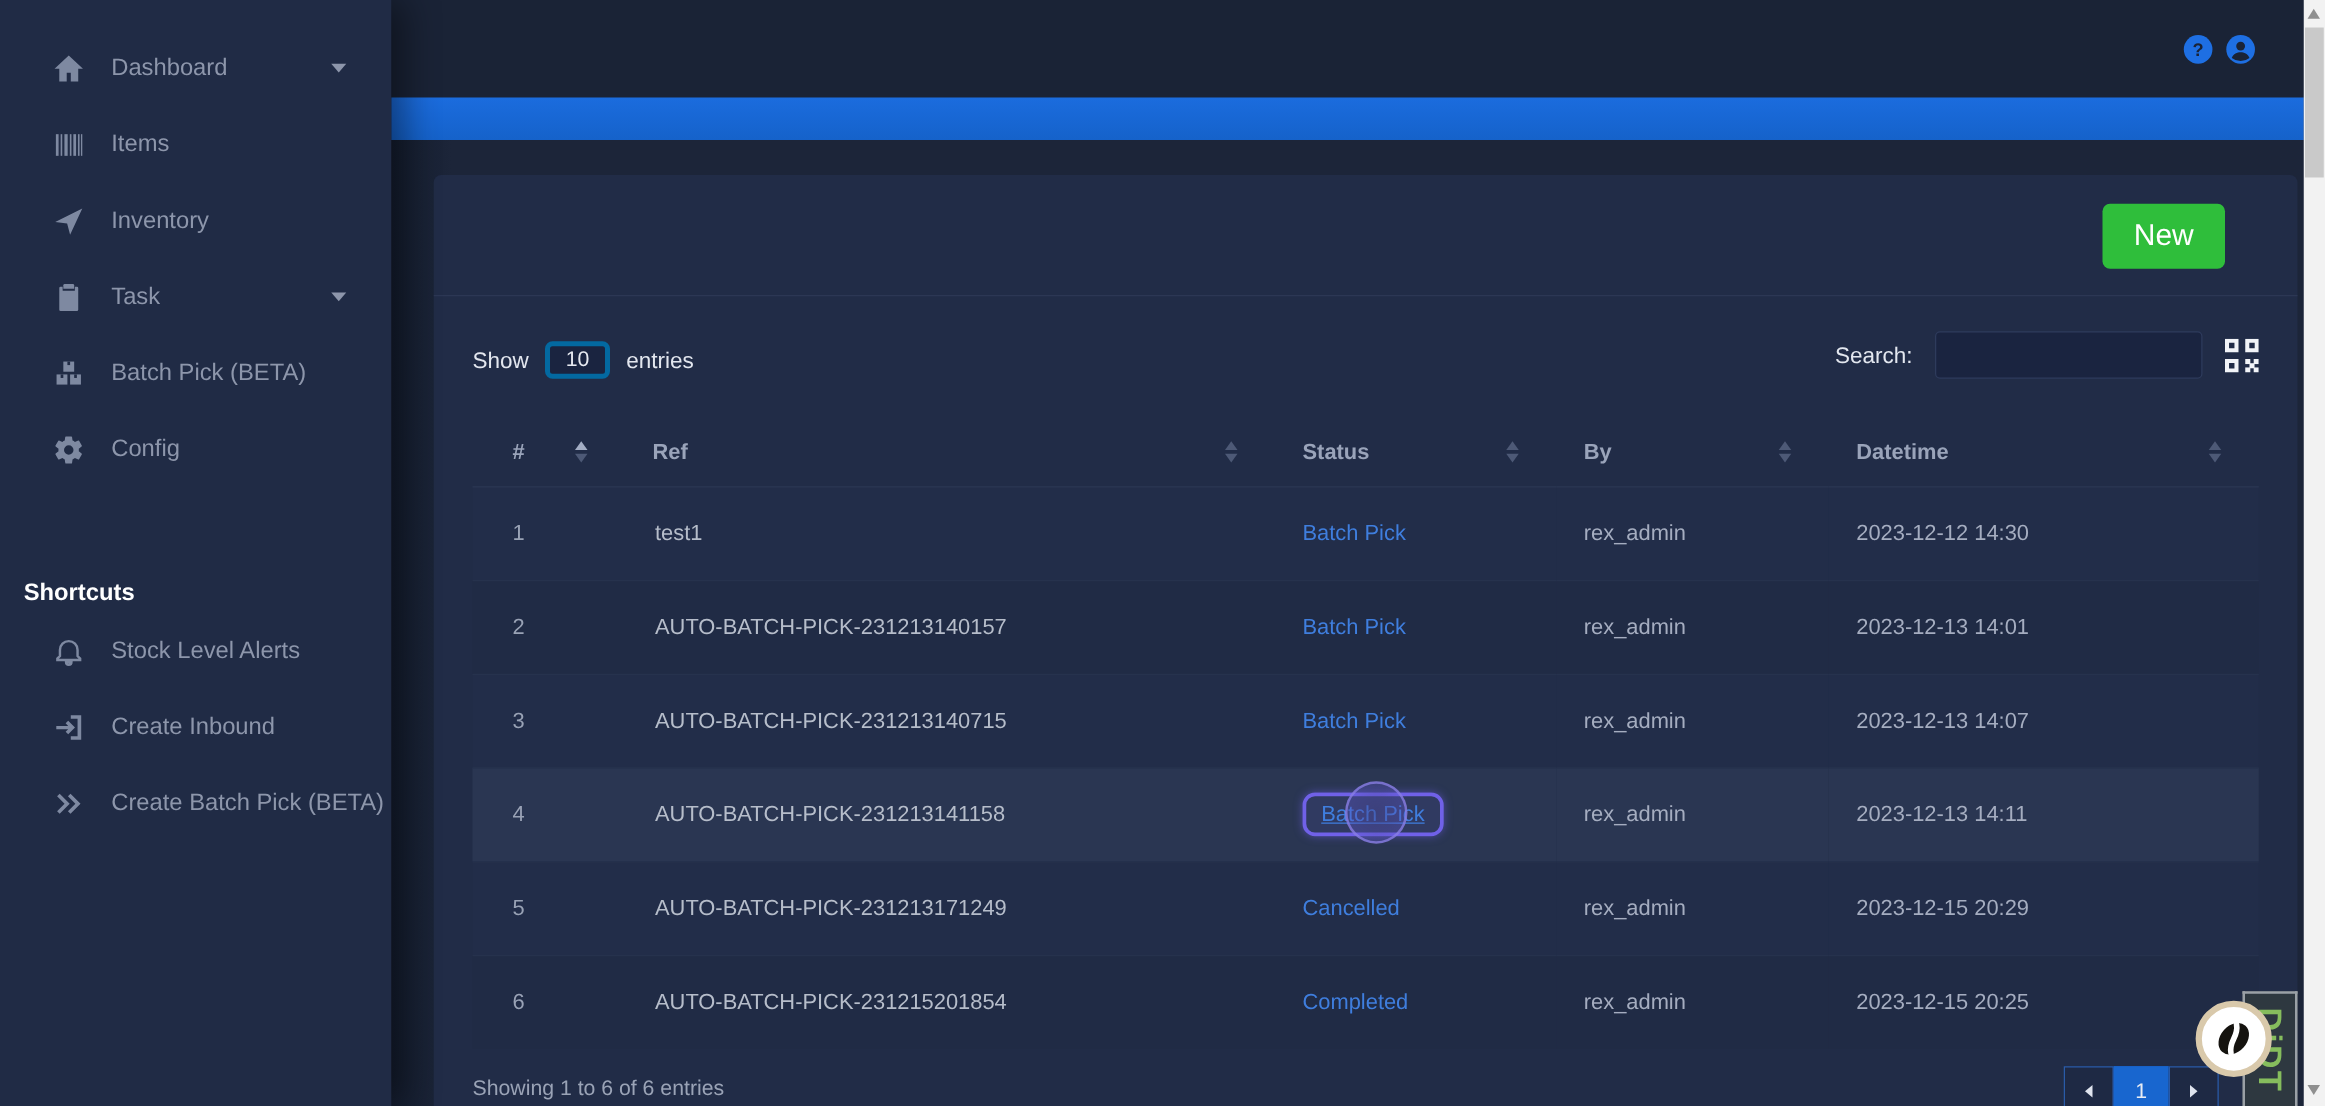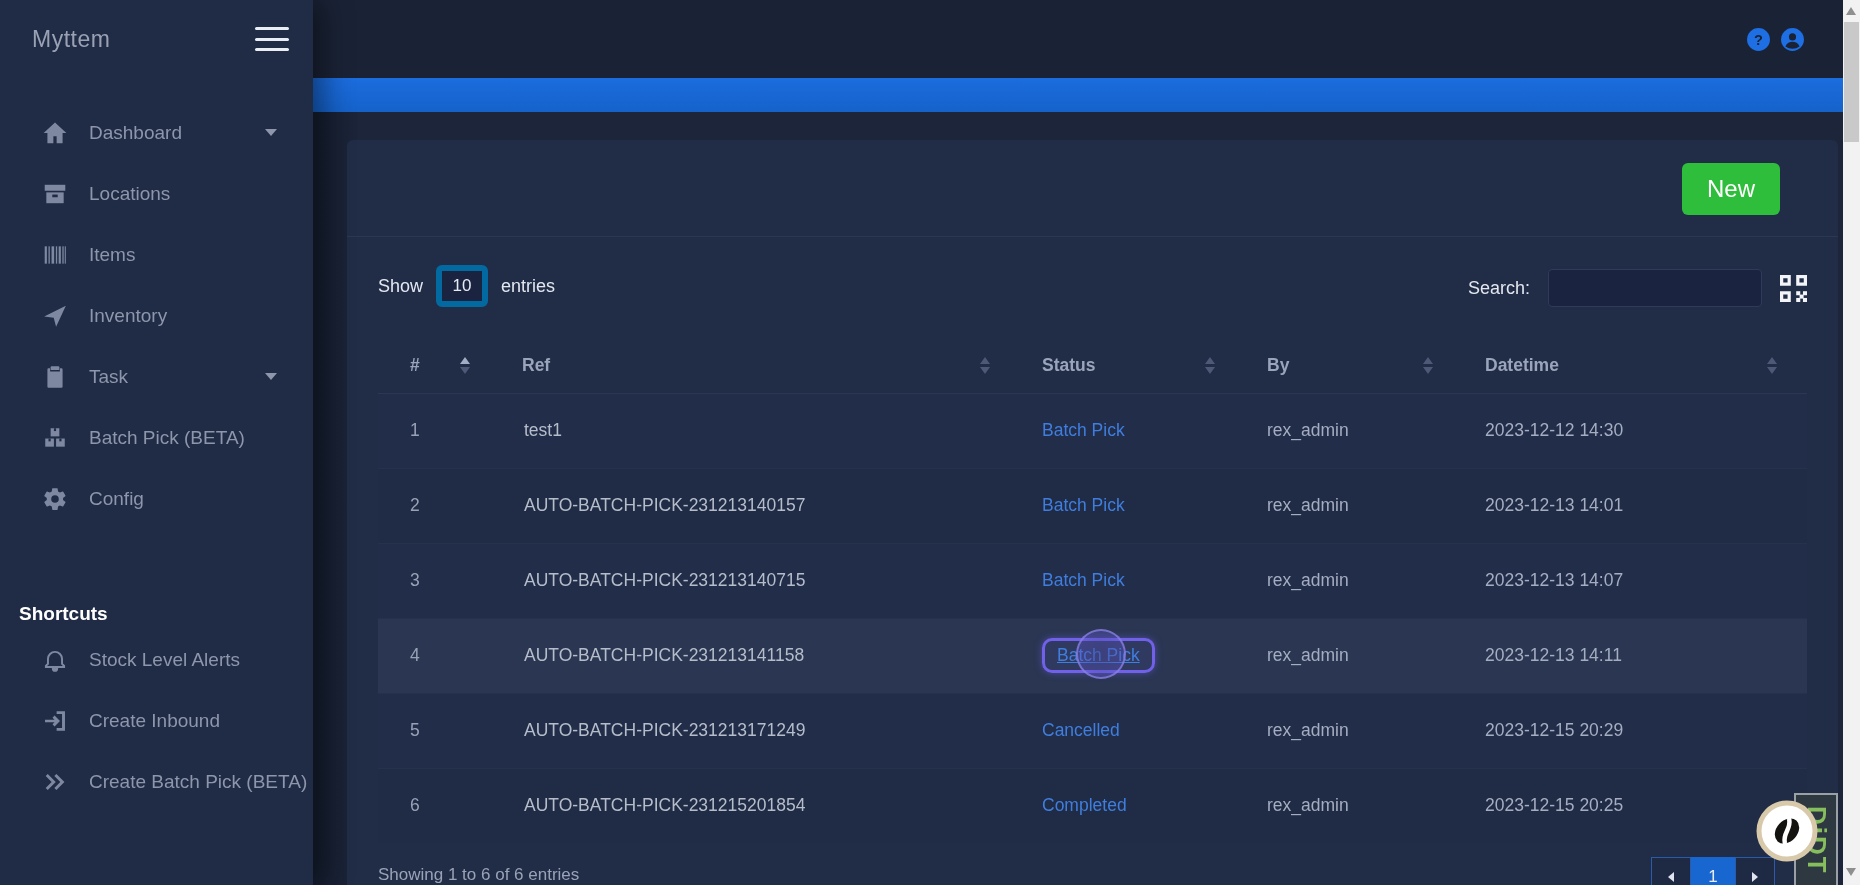--- a/index.html
+++ b/index.html
@@ -74,21 +74,21 @@
     color:#ffffff; font-size:24px; font-family:inherit; cursor:pointer;
   }
   .card-body { padding:0 31px; }
 
   .controls {
     margin-top:28px; display:flex; align-items:flex-end; justify-content:space-between;
     font-size:18px; color:#e3e7ef;
   }
   .controls-left { display:flex; align-items:center; gap:13px; }
   .page-size-select {
-    width:52px; height:42px; background:#1a2440; border:6px solid #0369a1;
+    width:52px; height:30px; background:#1a2440; border:4px solid #0369a1;
     border-radius:6px; color:#e7eaf1; font-size:17px; text-align:center;
     display:flex; align-items:center; justify-content:center; cursor:pointer;
   }
   .controls-right { display:flex; align-items:center; gap:18px; }
   .search-input {
     width:214px; height:38px; background:#1a2440; border:1px solid #2e3b5c;
     border-radius:4px; color:#e7eaf1; font-size:16px; padding:0 10px; font-family:inherit;
   }
   .qr-icon { width:27px; height:27px; cursor:pointer; }
 
@@ -166,48 +166,30 @@
   .sb-arrow-down {
     position:absolute; bottom:9px; left:3px; width:0; height:0;
     border-left:5.5px solid transparent; border-right:5.5px solid transparent; border-top:8px solid #8f8f8f;
   }
   .sb-thumb { position:absolute; top:22px; left:1px; width:15px; height:120px; background:#c9c9c9; }
 </style>
 </head>
 <body>
 
 <div class="sidebar">
-  <div class="sidebar-header">
-    <div class="brand">Myttem</div>
-    <div class="hamburger">
-        <span></span>
-        <span></span>
-        <span></span>
-      </div>
-  </div>
 
   <div class="nav">
     <div class="nav-item">
       <span class="nicon">
         <svg viewBox="0 0 24 24">
             <path d="M12 2.3L1.5 12H5v9.5h5.5V15h3v6.5H19V12h3.5z"></path>
           </svg>
       </span>
       <span class="nlabel">Dashboard</span>
       <span class="caret-down"></span>
-    </div>
-    <div class="nav-item">
-      <span class="nicon">
-        <svg viewBox="0 0 24 24">
-            <path d="M2.5 3.5h19V9h-19z"></path>
-            <path d="M4 10.5h16v10H4z"></path>
-            <rect x="9.5" y="12.5" width="5" height="2.5" fill="#202b45"></rect>
-          </svg>
-      </span>
-      <span class="nlabel">Locations</span>
     </div>
     <div class="nav-item">
       <span class="nicon">
         <svg viewBox="0 0 24 24">
             <rect x="2.5" y="4" width="2" height="16"></rect>
             <rect x="6" y="4" width="1.2" height="16"></rect>
             <rect x="8.8" y="4" width="2.4" height="16"></rect>
             <rect x="12.8" y="4" width="1.2" height="16"></rect>
             <rect x="15.4" y="4" width="2" height="16"></rect>
             <rect x="18.8" y="4" width="1.2" height="16"></rect>

